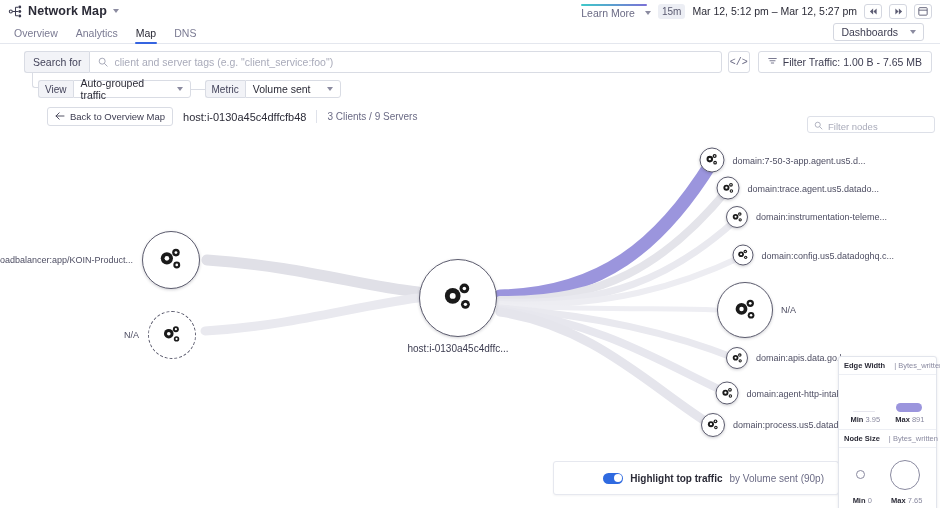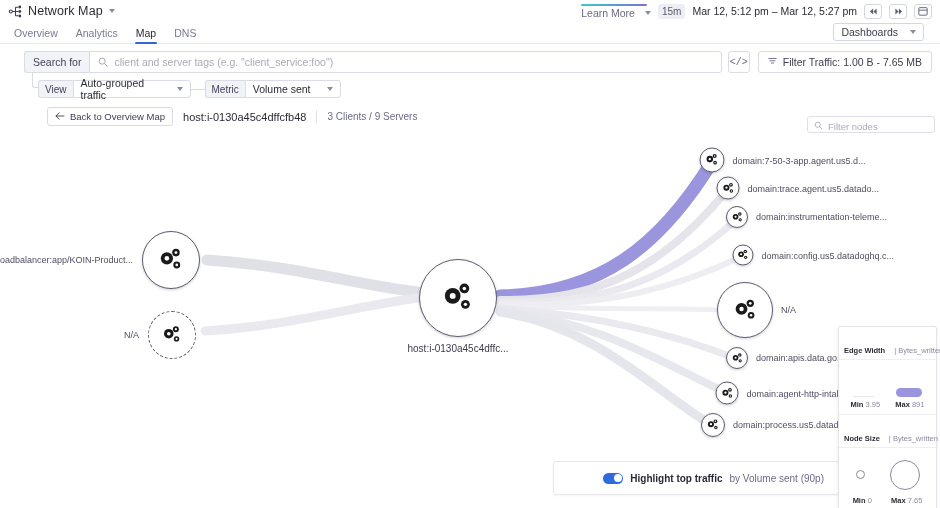--- a/index.html
+++ b/index.html
@@ -13,21 +13,21 @@
   * { box-sizing: border-box; }
 
   
   .topbar {
     position: relative;
     height: 22px;
     display: flex; align-items: center;
     padding: 0 8px;
   }
   .app-icon { width: 15px; height: 15px; margin-right: 5px; flex: none; }
-  .app-title { font-size: 12.5px; font-weight: 400; color: #2b2b37; letter-spacing: .1px; }
+  .app-title { font-size: 12.5px; font-weight: 700; color: #2b2b37; letter-spacing: .1px; }
   .caret-down {
     margin-left: 6px; width: 0; height: 0;
     border-left: 3.5px solid transparent; border-right: 3.5px solid transparent;
     border-top: 4px solid #8b8ba0;
   }
   .topbar-right {
     margin-left: auto; display: flex; align-items: center; gap: 7px;
     font-size: 10.5px; color: #4a4a5a;
   }
   .learnmore-wrap { position: relative; padding-top: 3px; }
@@ -186,21 +186,21 @@
 
   
   .legend {
     position: absolute; right: 3px; bottom: 0; width: 99px;
     background: #fff; border: 1px solid #e2e5ec; border-radius: 3px;
     box-shadow: 0 1px 3px rgba(40,40,60,.10);
     font-size: 8px;
   }
   .legend-head {
     padding: 4px 5px; border-bottom: 1px solid #edeff4;
-    white-space: nowrap; display: flex; align-items: center; gap: 9px; margin-top: 15px;
+    white-space: nowrap; display: flex; align-items: center; gap: 9px;
   }
   .legend-head b { font-weight: 700; color: #2b2b37; font-size: 7.5px; }
   .legend-head i { font-style: normal; color: #8a8aa0; font-size: 7.5px; }
   .legend-body {
     display: flex; align-items: flex-end; justify-content: space-around;
     padding: 8px 4px 3px 4px; height: 40px;
   }
   .legend-body.size { height: 48px; align-items: center; }
   .legend-cell { display: flex; flex-direction: column; align-items: center; gap: 5px; }
   .edge-min { width: 22px; height: 1.5px; background: #e6e6ee; border-radius: 1px; }

